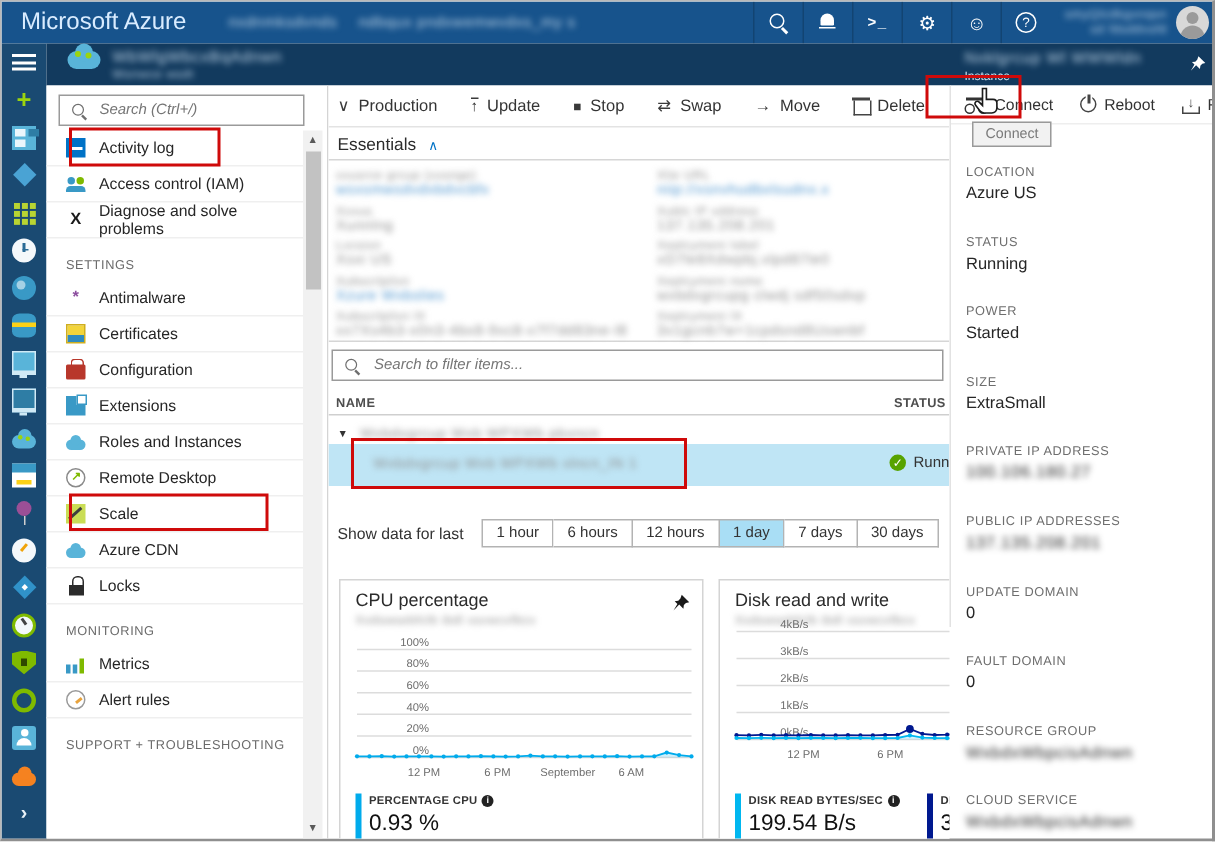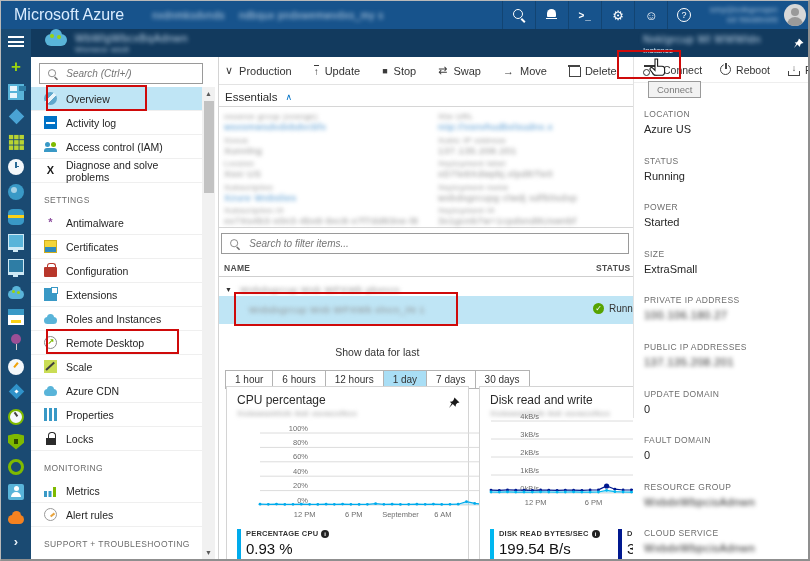--- a/index.html
+++ b/index.html
@@ -139,21 +139,21 @@
   .filter{position:absolute;left:2px;top:176px;width:408px;height:21px;border:1px solid #9a9a9a;display:flex;align-items:center;gap:6px;padding:0 6px;}
   .filter input{border:none;outline:none;width:100%;font-size:10px;font-style:italic;color:#666;font-family:"Liberation Sans",sans-serif;}
   .t-head{position:absolute;left:0;top:203px;width:100%;height:17px;border-bottom:1px solid #cfcfcf;font-size:8.5px;color:#4d4d4d;font-weight:bold;letter-spacing:.3px;}
   .th-name{position:absolute;left:5px;top:3px;} .th-status{position:absolute;left:377px;top:3px;}
   .t-group{position:absolute;left:0;top:224px;width:100%;height:16px;display:flex;align-items:center;gap:8px;padding-left:6px;cursor:pointer;}
   .caret{font-size:7px;color:#333;}
   .t-row{position:absolute;left:0;top:239px;width:100%;height:28px;background:#bfe5f5;cursor:pointer;}
   .t-row .nm{position:absolute;left:30px;top:8px;}
   .t-status{position:absolute;left:374px;top:7px;display:flex;align-items:center;gap:5px;font-size:10px;color:#333;white-space:nowrap;}
   .okdot{width:11px;height:11px;border-radius:50%;background:#57a300;color:#fff;font-size:8px;line-height:11px;text-align:center;flex:0 0 11px;}
-  .trange{position:absolute;left:6px;top:289px;display:flex;align-items:center;gap:12px;font-size:10.5px;color:#333;flex-direction:column;}
+  .trange{position:absolute;left:6px;top:289px;display:flex;align-items:center;gap:12px;font-size:10.5px;color:#333;}
   .trange .opts{display:flex;}
   .tr-btn{border:1px solid #b3b3b3;border-left:none;background:#fff;font-size:10px;color:#333;padding:3px 9px;cursor:pointer;font-family:"Liberation Sans",sans-serif;}
   .tr-btn:first-child{border-left:1px solid #b3b3b3;}
   .tr-btn.sel{background:#a9def5;}
   .card{position:absolute;top:329px;width:243px;height:178px;border:1px solid #d4d4d4;background:#fff;}
   .card h3{margin:6px 0 0 10px;font-size:12px;font-weight:normal;color:#2b2b2b;}
   .card .sub{margin:2px 0 0 10px;font-size:8px;}
   .card .pin{position:absolute;right:8px;top:8px;cursor:pointer;}
   .leg{position:absolute;left:10px;top:142px;display:flex;}
   .leg-item{display:flex;gap:5px;min-width:128px;}
@@ -300,24 +300,20 @@
         </svg></span>
 
   </div>
 
   <div class="menu">
     <div class="m-search">
       <span class="i-search gray" style="transform:scale(.8)"></span>
       <input placeholder="Search (Ctrl+/)" style="">
     </div>
     <div class="m-list" id="menuList">
-        <div class="m-item sel">
-          <span class="mi mi-overview"></span>
-          <span>Overview</span>
-        </div>
         <div class="m-item">
           <span class="mi mi-activity"></span>
           <span>Activity log</span>
         </div>
         <div class="m-item">
           <span class="mi mi-iam"></span>
           <span>Access control (IAM)</span>
         </div>
         <div class="m-item">
           <span class="mi mi-glyph" style="color: rgb(26, 26, 26);">X</span>
@@ -348,24 +344,20 @@
           <span class="mi mi-remote"></span>
           <span>Remote Desktop</span>
         </div>
         <div class="m-item">
           <span class="mi mi-scale"></span>
           <span>Scale</span>
         </div>
         <div class="m-item">
           <span class="mi mi-roles" style="filter: hue-rotate(0deg);"></span>
           <span>Azure CDN</span>
-        </div>
-        <div class="m-item">
-          <span class="mi mi-properties"></span>
-          <span>Properties</span>
         </div>
         <div class="m-item">
           <span class="mi mi-locks"></span>
           <span>Locks</span>
         </div>
         <div class="m-head">MONITORING</div>
         <div class="m-item">
           <span class="mi mi-metrics"></span>
           <span>Metrics</span>
         </div>
@@ -493,21 +485,21 @@
           <button class="tr-btn">30 days</button>
         </span>
     </div>
 
     <div class="card" id="card0" style="left:7px">
         <h3>CPU percentage</h3>
         <div class="sub rtx">Xxdswsebfclb ibdl xsvwcxfbcx</div>
         <span class="pin"><svg width="12" height="12" viewBox="0 0 12 12">
             <path d="M6.5.5l5 5-2.2.5-1.4 1.4-.3 2.4L4.8 7 1 11l2.6-4.4L1.8 4.8l2.4-.3L5.6 3z" fill="#1a1a1a"></path>
           </svg></span>
-        <div style="position: absolute; left: 1px; top: 36px; margin-left: 22px;"><svg width="241" height="104" viewBox="0 0 241 104">
+        <div style="position: absolute; left: 1px; top: 36px;"><svg width="241" height="104" viewBox="0 0 241 104">
             <line x1="10" y1="10" x2="233" y2="10" stroke="#dcdcdc" stroke-width="1"></line>
             <text x="58" y="7.5" font-size="7.5" fill="#6e6e6e" text-anchor="end">100%</text>
             <line x1="10" y1="24.4" x2="233" y2="24.4" stroke="#dcdcdc" stroke-width="1"></line>
             <text x="58" y="21.9" font-size="7.5" fill="#6e6e6e" text-anchor="end">80%</text>
             <line x1="10" y1="38.8" x2="233" y2="38.8" stroke="#dcdcdc" stroke-width="1"></line>
             <text x="58" y="36.3" font-size="7.5" fill="#6e6e6e" text-anchor="end">60%</text>
             <line x1="10" y1="53.2" x2="233" y2="53.2" stroke="#dcdcdc" stroke-width="1"></line>
             <text x="58" y="50.7" font-size="7.5" fill="#6e6e6e" text-anchor="end">40%</text>
             <line x1="10" y1="67.6" x2="233" y2="67.6" stroke="#dcdcdc" stroke-width="1"></line>
             <text x="58" y="65.1" font-size="7.5" fill="#6e6e6e" text-anchor="end">20%</text>

